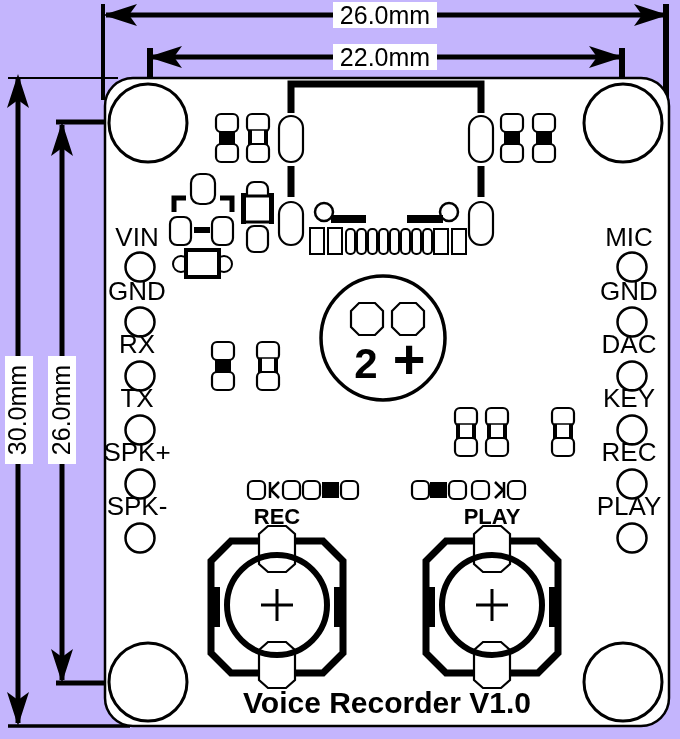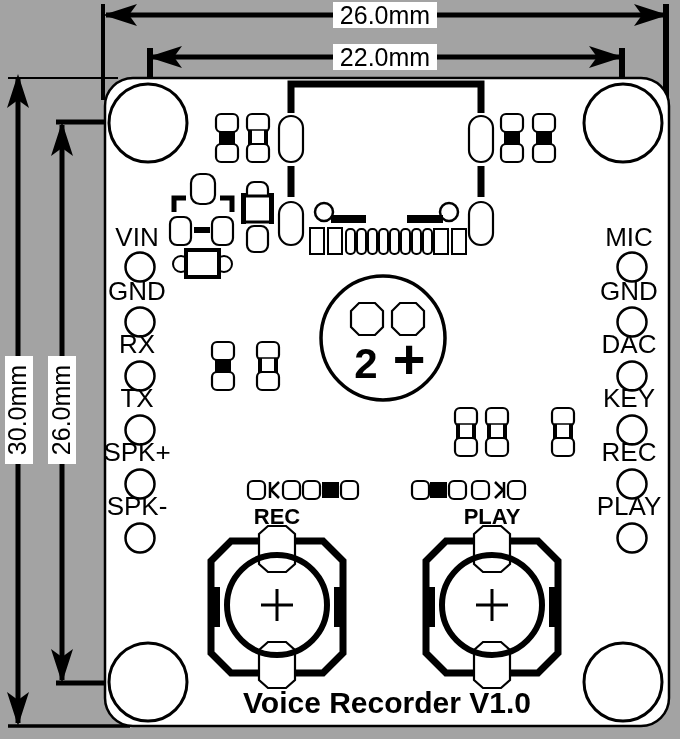--- a/index.html
+++ b/index.html
@@ -1,16 +1,16 @@
 <!DOCTYPE html>
 <html><head>
 <meta charset="utf-8">
 <style>
   html,body{margin:0;padding:0;background:#ffffff;}
-  .stage{width:680px;height:739px;position:relative;background:#a3a3a3;font-family:"Liberation Sans",sans-serif;}
+  .stage{width:680px;height:739px;position:relative;background:#c4b5fd;font-family:"Liberation Sans",sans-serif;}
   svg{display:block;}
   text{fill:#000;font-family:"Liberation Sans",sans-serif;}
   .dimtext{font-size:25px;}
   .pintext{font-size:26px;}
   .btntext{font-size:22px;font-weight:bold;}
   .titletext{font-size:30px;font-weight:bold;}
   .battnum{font-size:42px;font-weight:bold;}
   .battplus{font-size:56px;font-weight:bold;}
   .pad{stroke:#000;fill:#fff;stroke-width:2.2;}
   .blk{fill:#000;stroke:none;}

